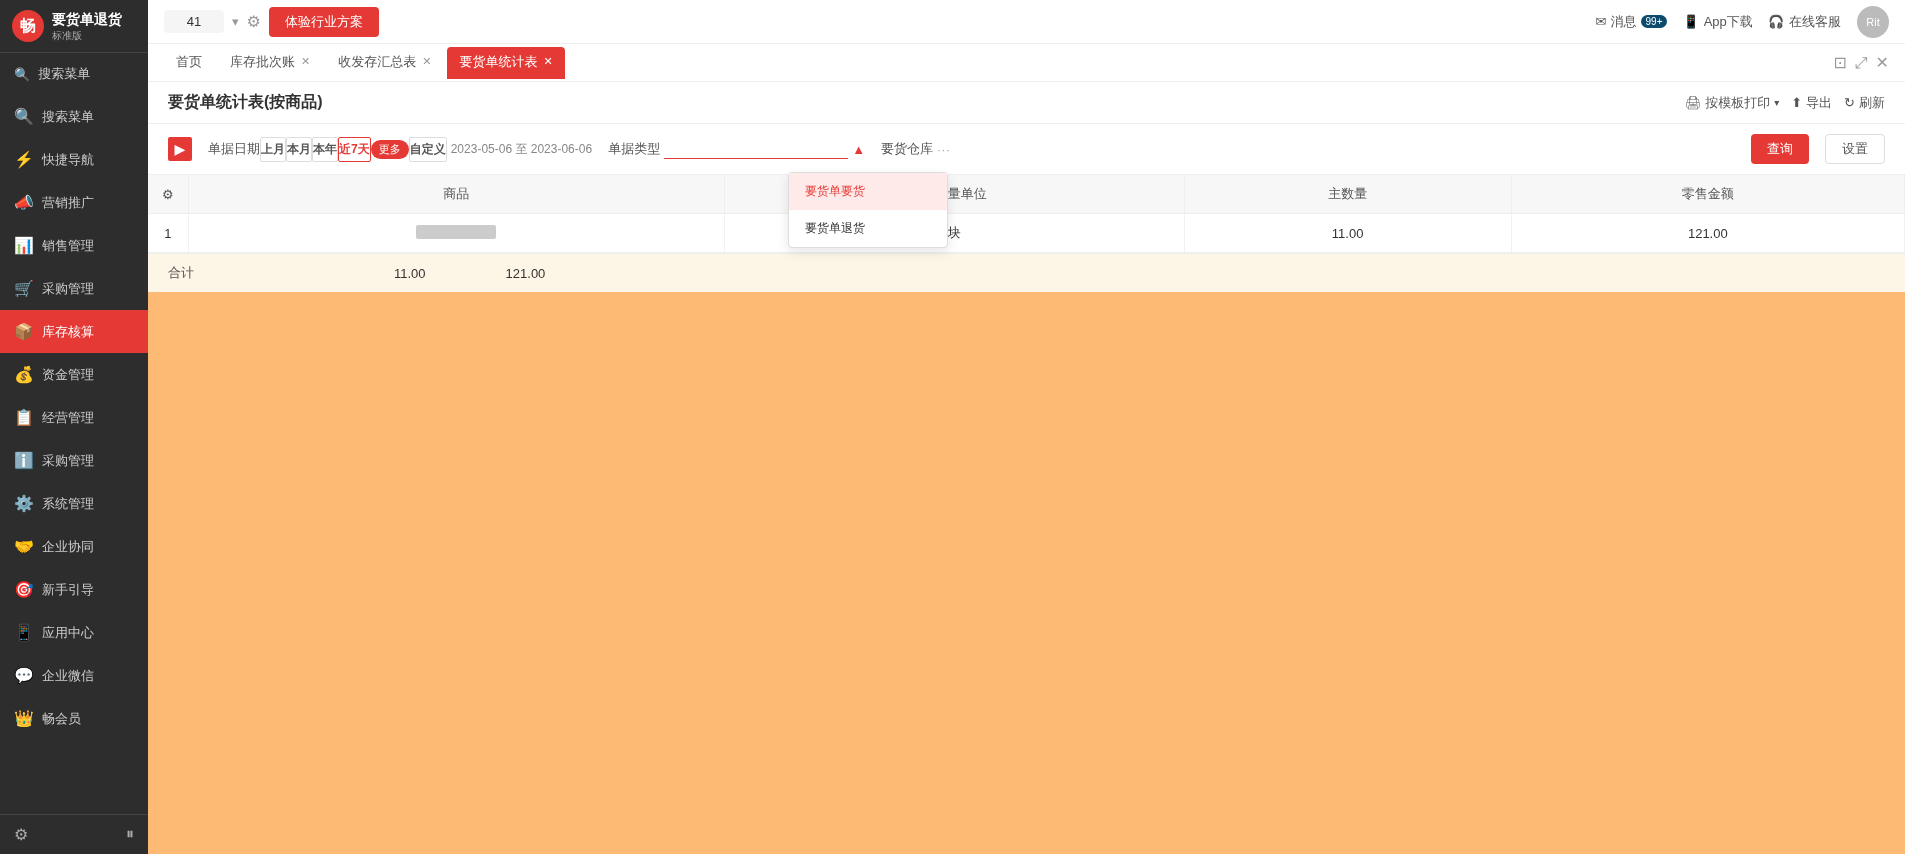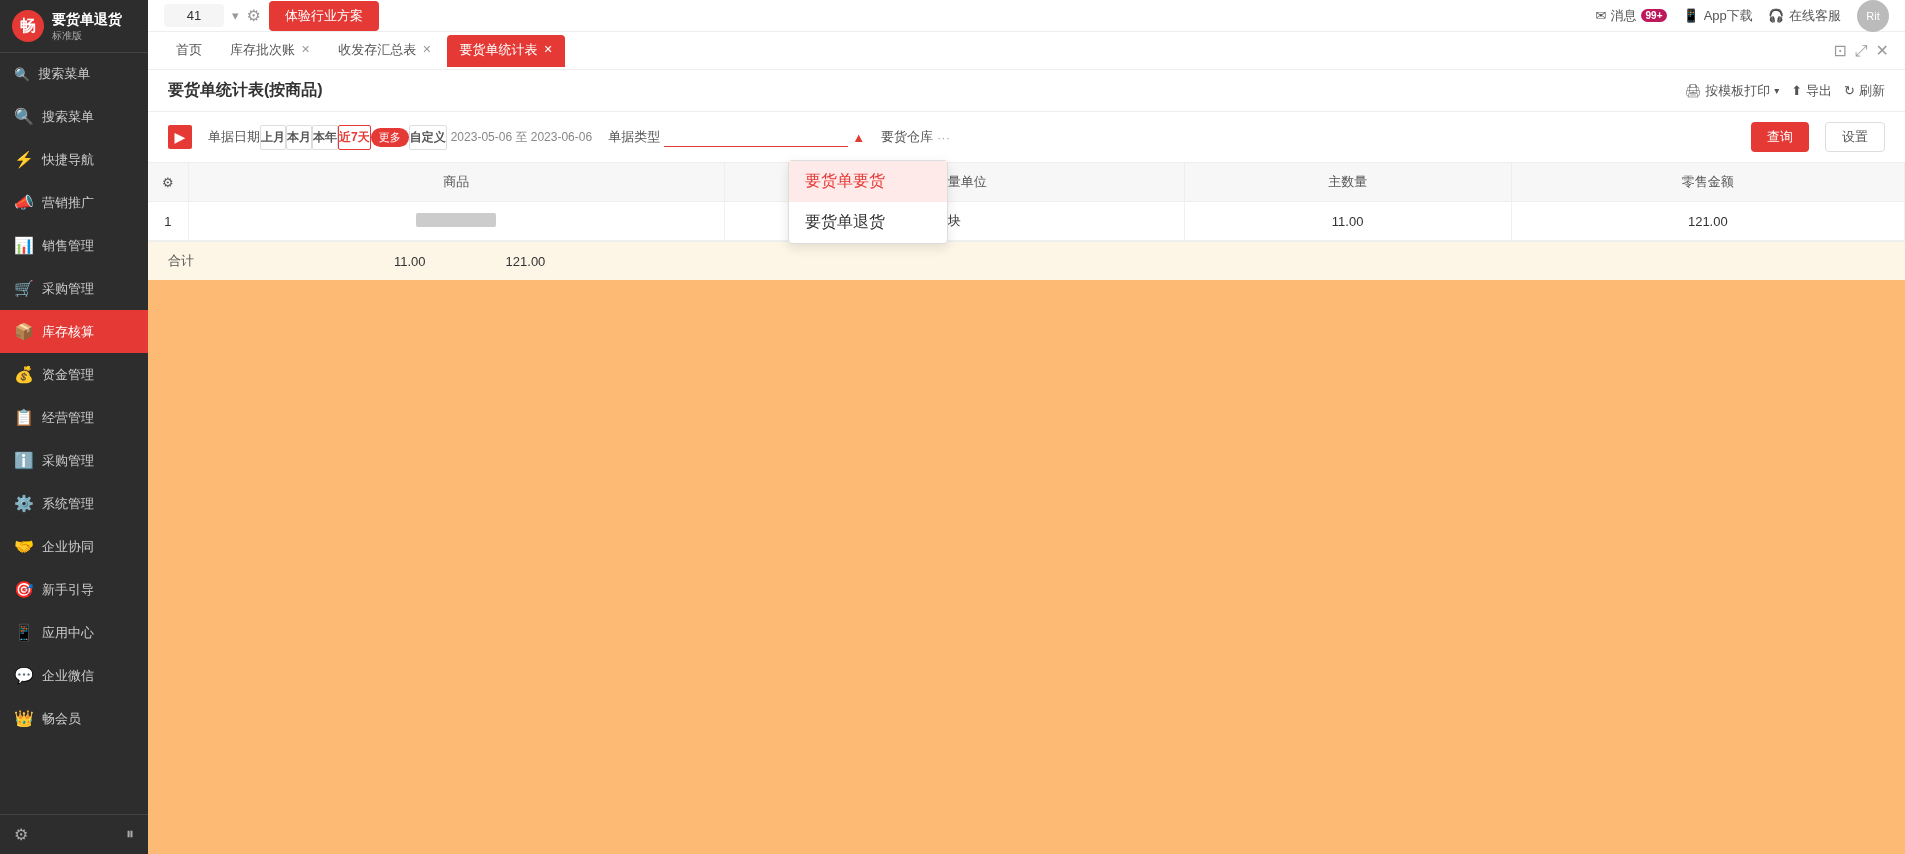--- a/index.html
+++ b/index.html
@@ -80,21 +80,21 @@
     .main {
       flex: 1;
       display: flex;
       flex-direction: column;
       overflow: hidden;
     }
 
     
     .topbar {
       background: #fff;
-      height: 32px;
+      height: 44px;
       display: flex;
       align-items: center;
       padding: 0 16px;
       border-bottom: 1px solid #eee;
       gap: 12px;
     }
     .topbar-left {
       display: flex;
       align-items: center;
       gap: 8px;
@@ -125,26 +125,26 @@
       color: #555;
       font-size: 13px;
     }
     .topbar-right-item {
       display: flex;
       align-items: center;
       gap: 4px;
       cursor: pointer;
     }
     .badge {
-      background: #be185d;
+      background: #0c4a6e;
       color: #fff;
       border-radius: 10px;
       font-size: 10px;
       padding: 1px 5px;
-      font-weight: bold;
+      font-weight: normal;
     }
     .avatar {
       width: 32px;
       height: 32px;
       border-radius: 50%;
       background: #ccc;
     }
 
     
     .tabs {
@@ -323,21 +323,21 @@
       background: #fff;
       border: 1px solid #ddd;
       box-shadow: 0 4px 12px rgba(0,0,0,0.1);
       border-radius: 4px;
       z-index: 100;
       min-width: 160px;
     }
     .dropdown-item {
       padding: 10px 16px;
       cursor: pointer;
-      font-size: 16px;
+      font-size: 12px;
       color: #333;
     }
     .dropdown-item.selected { background: #ffeaea; color: #e53935; }
 
     
     .table-container {
       background: #fff;
       margin: 0;
     }
     table {

